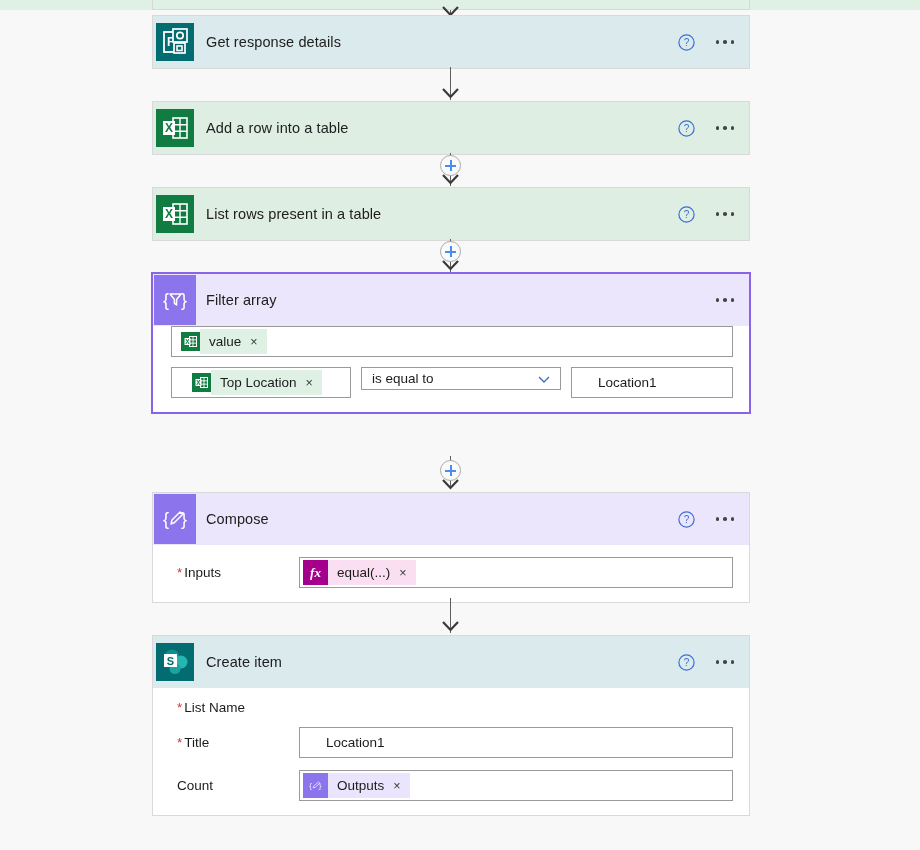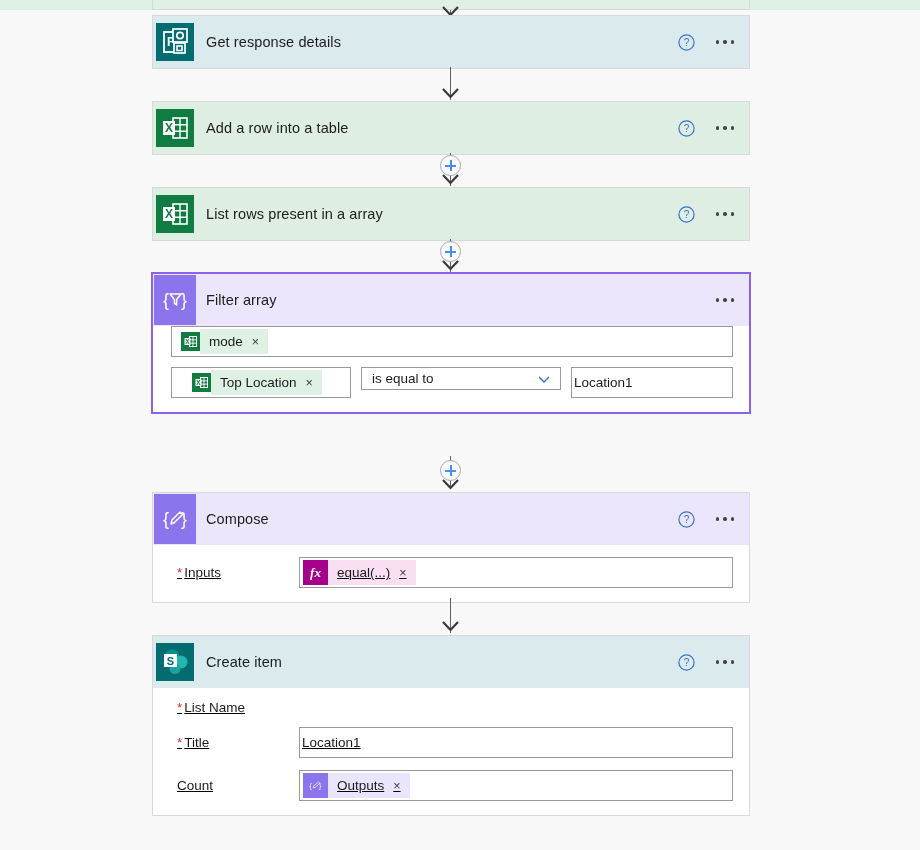--- a/index.html
+++ b/index.html
@@ -77,37 +77,37 @@
   
   .hd-teal   { background: #dbeaed; }
   .hd-green  { background: #dfeee3; }
   .hd-purple { background: #ece6fc; }
 
   .node-body { background: #fff; padding: 0 0 14px 0; }
 
   
   .field-row {
     display: flex; align-items: center;
-    padding: 0 16px; margin-top: 12px; text-decoration: underline;
+    padding: 0 16px; margin-top: 12px;
   }
   .field-label {
     width: 130px; flex: 0 0 130px;
     font-size: 13.5px; color: #1b1b1b;
     padding-left: 8px;
   }
   .req::before {
     content: "*"; color: #d13438;
     margin-right: 2px; font-size: 13.5px;
   }
   .field-ctl { flex: 1; }
 
   .textbox {
     height: 31px; border: 1px solid #9a9a9a; background: #fff;
     display: flex; align-items: center;
-    padding: 0 2px;
+    padding: 0 26px;
     font-size: 13.5px; color: #1b1b1b;
   }
   .combo {
     height: 23px; border: 1px solid #9a9a9a; background: #fff;
     display: flex; align-items: center; justify-content: space-between;
     padding: 0 8px 0 10px;
     font-size: 13.5px; color: #1b1b1b;
   }
   .chev { width: 16px; height: 16px; flex: 0 0 16px; }
 
@@ -279,21 +279,21 @@
     <div class="node-head hd-green">
       <div class="node-icon">
         <svg width="38" height="38" viewBox="0 0 38 38">
           <rect width="38" height="38" fill="#107C41"></rect>
           <rect x="17" y="9" width="14" height="20" fill="none" stroke="#fff" stroke-width="1.6"></rect>
           <path d="M17 15.7 H31 M17 22.3 H31 M24 9 V29" stroke="#fff" stroke-width="1.4"></path>
           <rect x="7" y="12" width="12" height="14" fill="#fff"></rect>
           <text x="13" y="23" text-anchor="middle" font-family="Liberation Sans, sans-serif" font-size="12" font-weight="bold" fill="#107C41">X</text>
         </svg>
       </div>
-      <div class="node-title">List rows present in a array</div>
+      <div class="node-title">List rows present in a table</div>
       <div class="head-actions">
         <svg class="help-icon" viewBox="0 0 17 17">
           <circle cx="8.5" cy="8.5" r="7.6" fill="none" stroke="#3b6fd4" stroke-width="1.2"></circle>
           <text x="8.5" y="12.3" text-anchor="middle" font-family="Liberation Sans, sans-serif" font-size="10" fill="#3b6fd4">?</text>
         </svg>
         <div class="ellipsis">
             <i></i>
             <i></i>
             <i></i>
           </div>
@@ -336,21 +336,21 @@
           <div class="chip-ico">
             <svg width="19" height="19" viewBox="0 0 38 38">
               <rect width="38" height="38" fill="#107C41"></rect>
               <rect x="17" y="9" width="14" height="20" fill="none" stroke="#fff" stroke-width="2"></rect>
               <path d="M17 15.7 H31 M17 22.3 H31 M24 9 V29" stroke="#fff" stroke-width="1.8"></path>
               <rect x="7" y="12" width="12" height="14" fill="#fff"></rect>
               <text x="13" y="23.5" text-anchor="middle" font-family="Liberation Sans, sans-serif" font-size="13" font-weight="bold" fill="#107C41">X</text>
             </svg>
           </div>
           <div class="chip-text">
-            <span>mode</span>
+            <span>value</span>
             <span class="chip-x">×</span>
           </div>
         </div>
       </div>
 
       <div class="fa-cond">
         <div class="cell-left">
           <div class="chip chip-excel">
             <div class="chip-ico">
               <svg width="19" height="19" viewBox="0 0 38 38">

